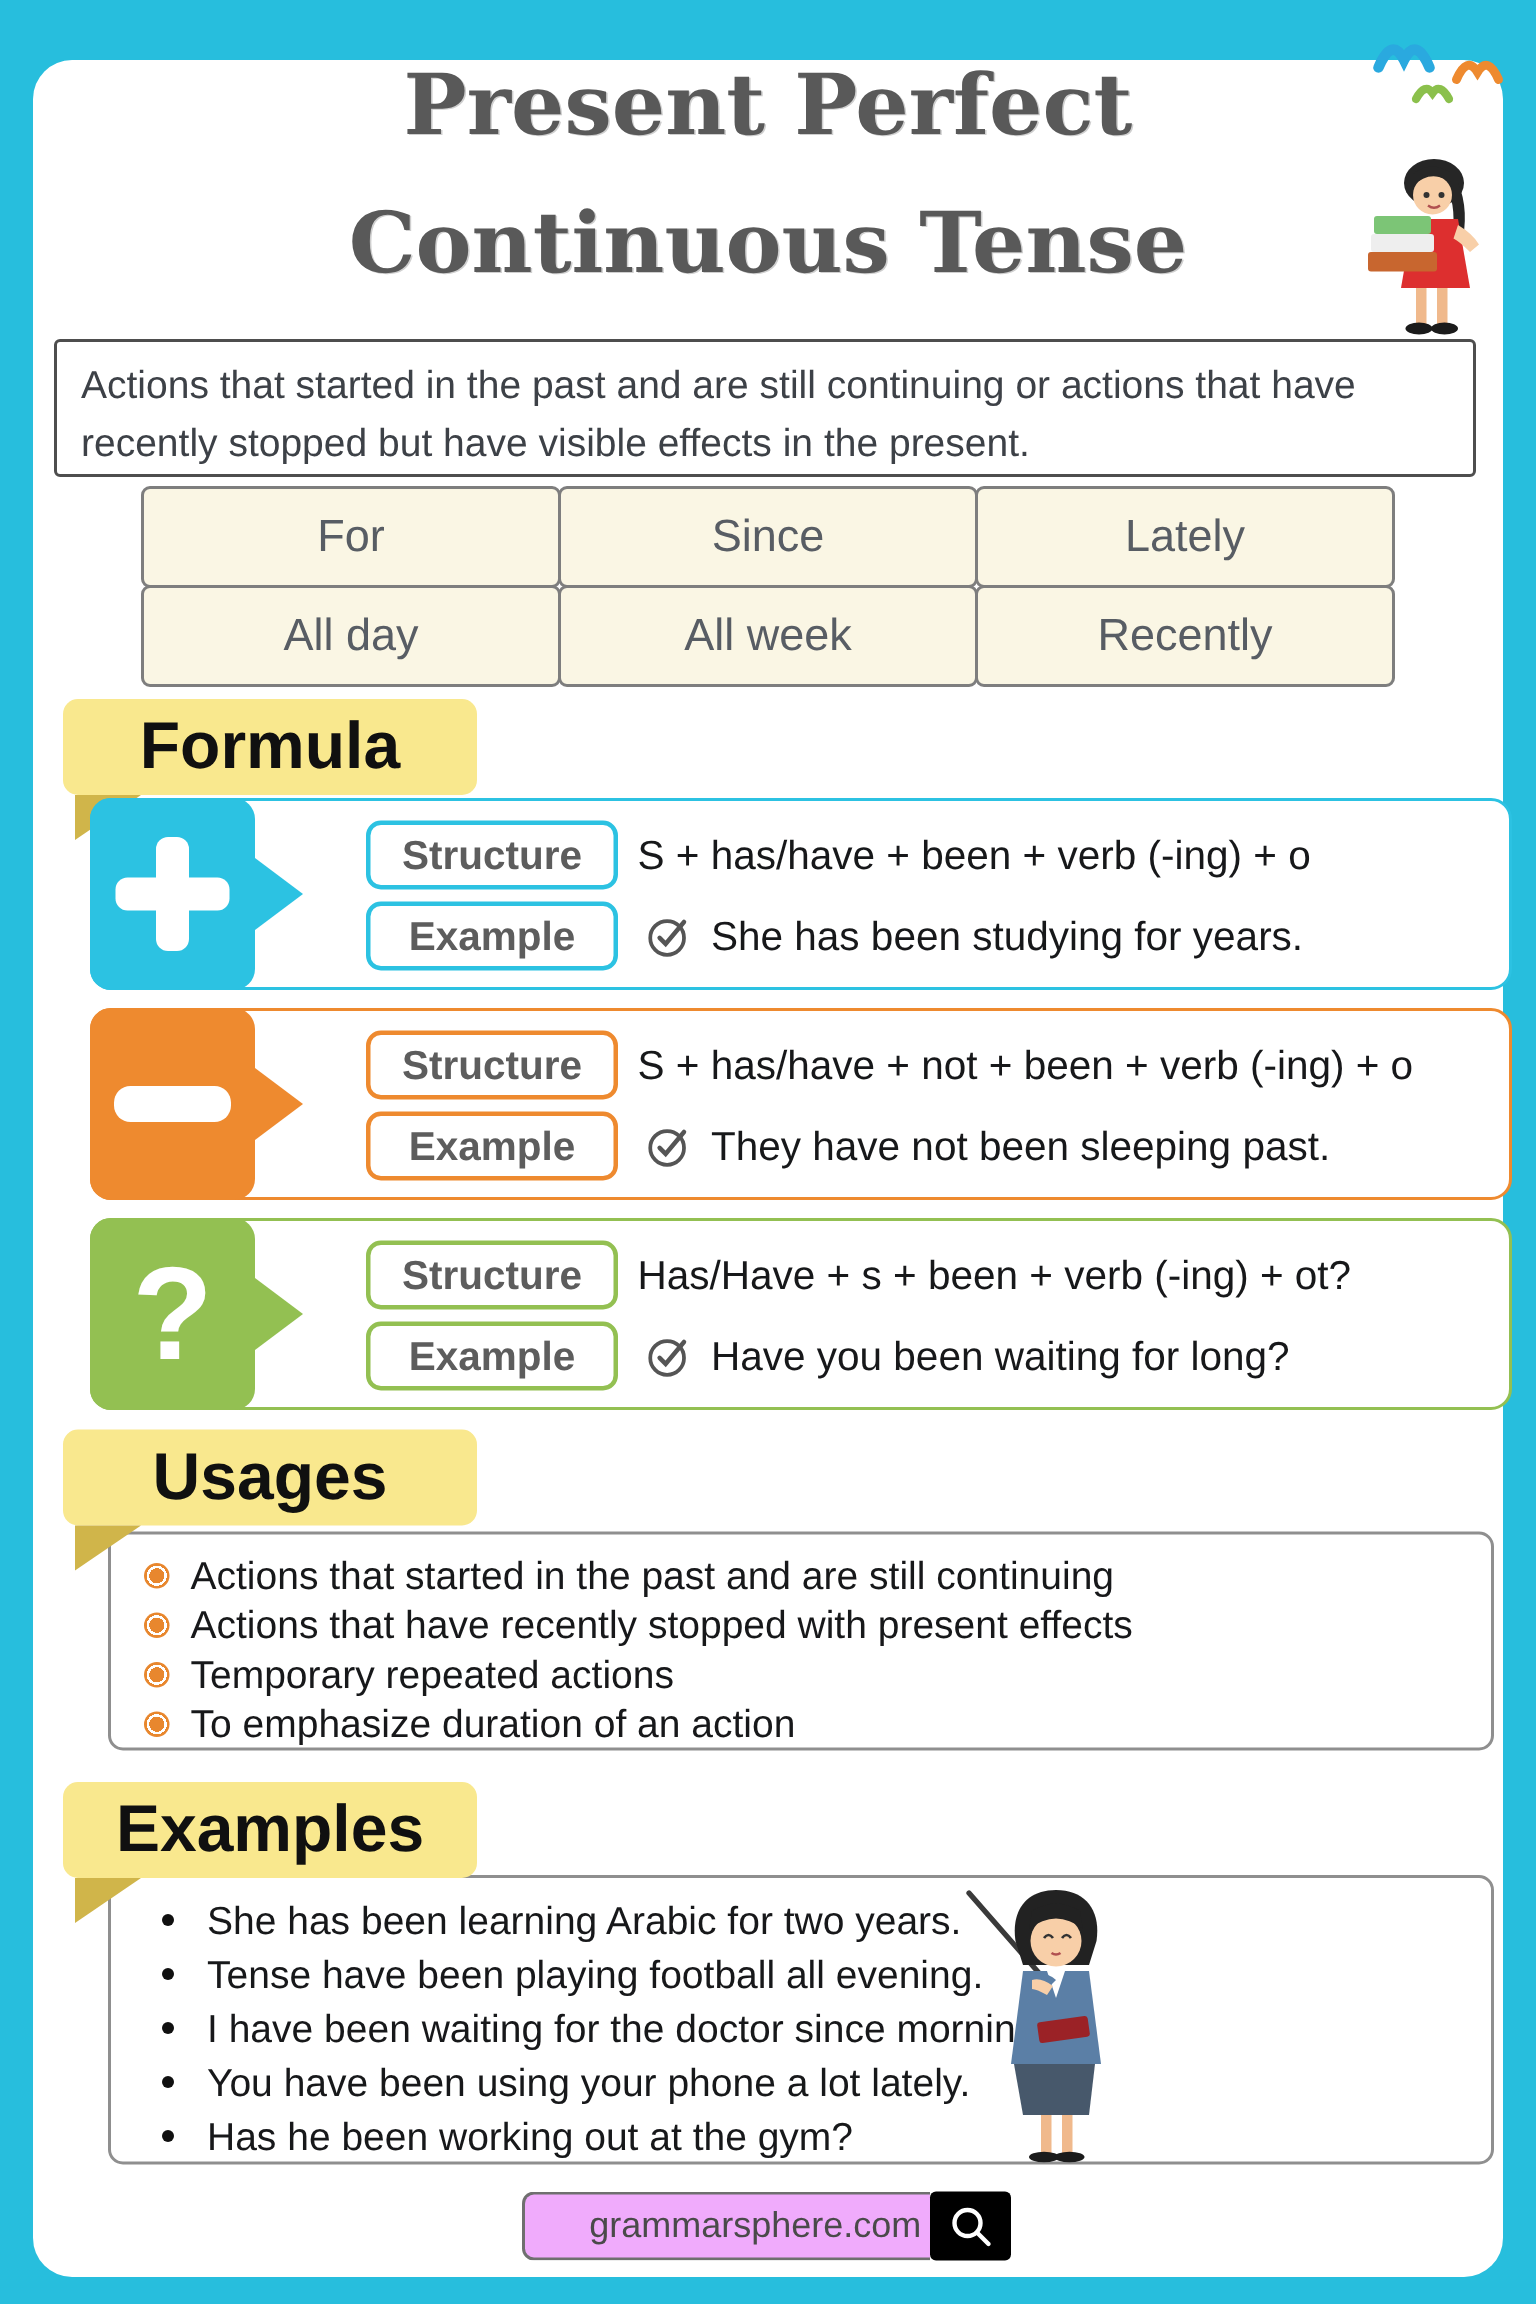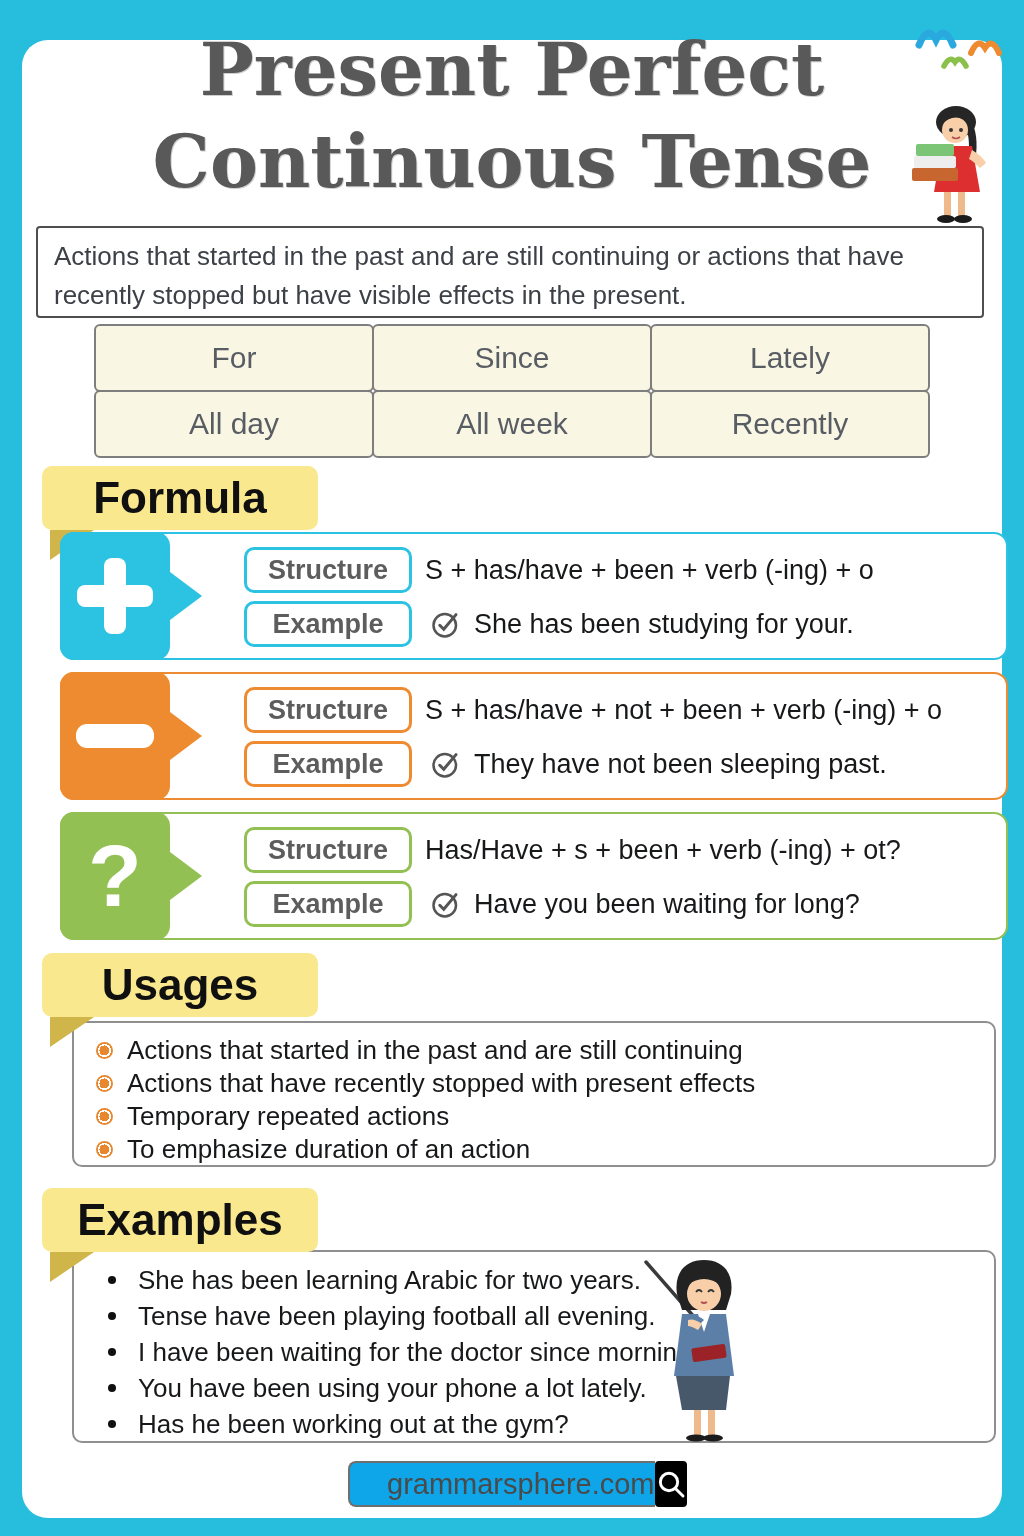--- a/index.html
+++ b/index.html
@@ -11,21 +11,21 @@
     overflow:hidden;
   }
   .card {
     position:absolute; left:22px; top:40px; width:980px; height:1478px;
     background:#ffffff; border-radius:26px;
   }
   
   .title {
     position:absolute; left:0; top:24px; width:1024px; text-align:center;
     font-family:"DejaVu Serif", serif; font-weight:bold;
-    font-size:72px; line-height:92px; color:#595959; z-index:2;
+    font-size:56px; line-height:92px; color:#595959; z-index:2;
     text-shadow:1px 1px 0 #cfcfcf;
   }
   .birds { position:absolute; left:913px; top:18px; z-index:3; }
   .girl  { position:absolute; left:892px; top:98px; z-index:3; }
   
   .desc {
     position:absolute; left:36px; top:226px; width:948px; height:92px;
     border:2px solid #4e4e4e; border-radius:4px; background:#fff;
     padding:9px 16px; font-size:26px; line-height:39px; color:#3d4147; z-index:2;
   }
@@ -102,23 +102,23 @@
   .litem { display:flex; align-items:center; gap:14px; font-size:26px; color:#17181a; line-height:28px; white-space:nowrap; }
   .ubullet {
     flex:none; width:17px; height:17px; border-radius:50%;
     background:radial-gradient(circle, #e8872e 0 5px, #fff 5px 6.7px, #e8872e 6.7px 8.5px);
   }
   .ebullet { flex:none; width:8px; height:8px; border-radius:50%; background:#101010; margin:0 8px 0 4px; }
   .teacher { position:absolute; left:636px; top:1254px; z-index:4; }
   
   .search { position:absolute; left:348px; top:1461px; width:326px; height:46px; display:flex; z-index:3; }
   .search-text {
-    flex:1; background:#0ea5e9; border:2px solid #6f6f6f; border-right:none;
+    flex:1; background:#f0abfc; border:2px solid #6f6f6f; border-right:none;
     border-radius:8px 0 0 8px; display:flex; align-items:center; justify-content:center;
-    font-size:29px; color:#4a4a4a;padding-left:37px;
+    font-size:24px; color:#4a4a4a;padding-left:37px;
   }
   .search-btn { width:54px; background:#000; border-radius:4px; display:flex; align-items:center; justify-content:center; }
 </style>
 </head>
 <body>
 
 <div class="card"></div>
 
 <div class="title">
   <div>Present Perfect</div>
@@ -173,21 +173,21 @@
   <div class="fline l1">
     <div class="fpill">Structure</div>
     <div class="ftext">S + has/have + been + verb (-ing) + o</div>
   </div>
   <div class="fline l2">
     <div class="fpill">Example</div>
     <svg class="check" width="30" height="30" viewBox="0 0 24 24">
       <circle cx="11" cy="13" r="9" fill="none" stroke="#555" stroke-width="2"></circle>
       <path d="M7 13 l3.2 3.2 L20 4.5" fill="none" stroke="#555" stroke-width="2.4" stroke-linecap="round"></path>
     </svg>
-    <div class="ftext">She has been studying for your.</div>
+    <div class="ftext">She has been studying for years.</div>
   </div>
 </div>
 
 <div class="frow neg">
   <div class="ficon">
       <div class="glyph-minus"></div>
     </div>
   <div class="fline l1">
     <div class="fpill">Structure</div>
     <div class="ftext">S + has/have + not + been + verb (-ing) + o</div>

